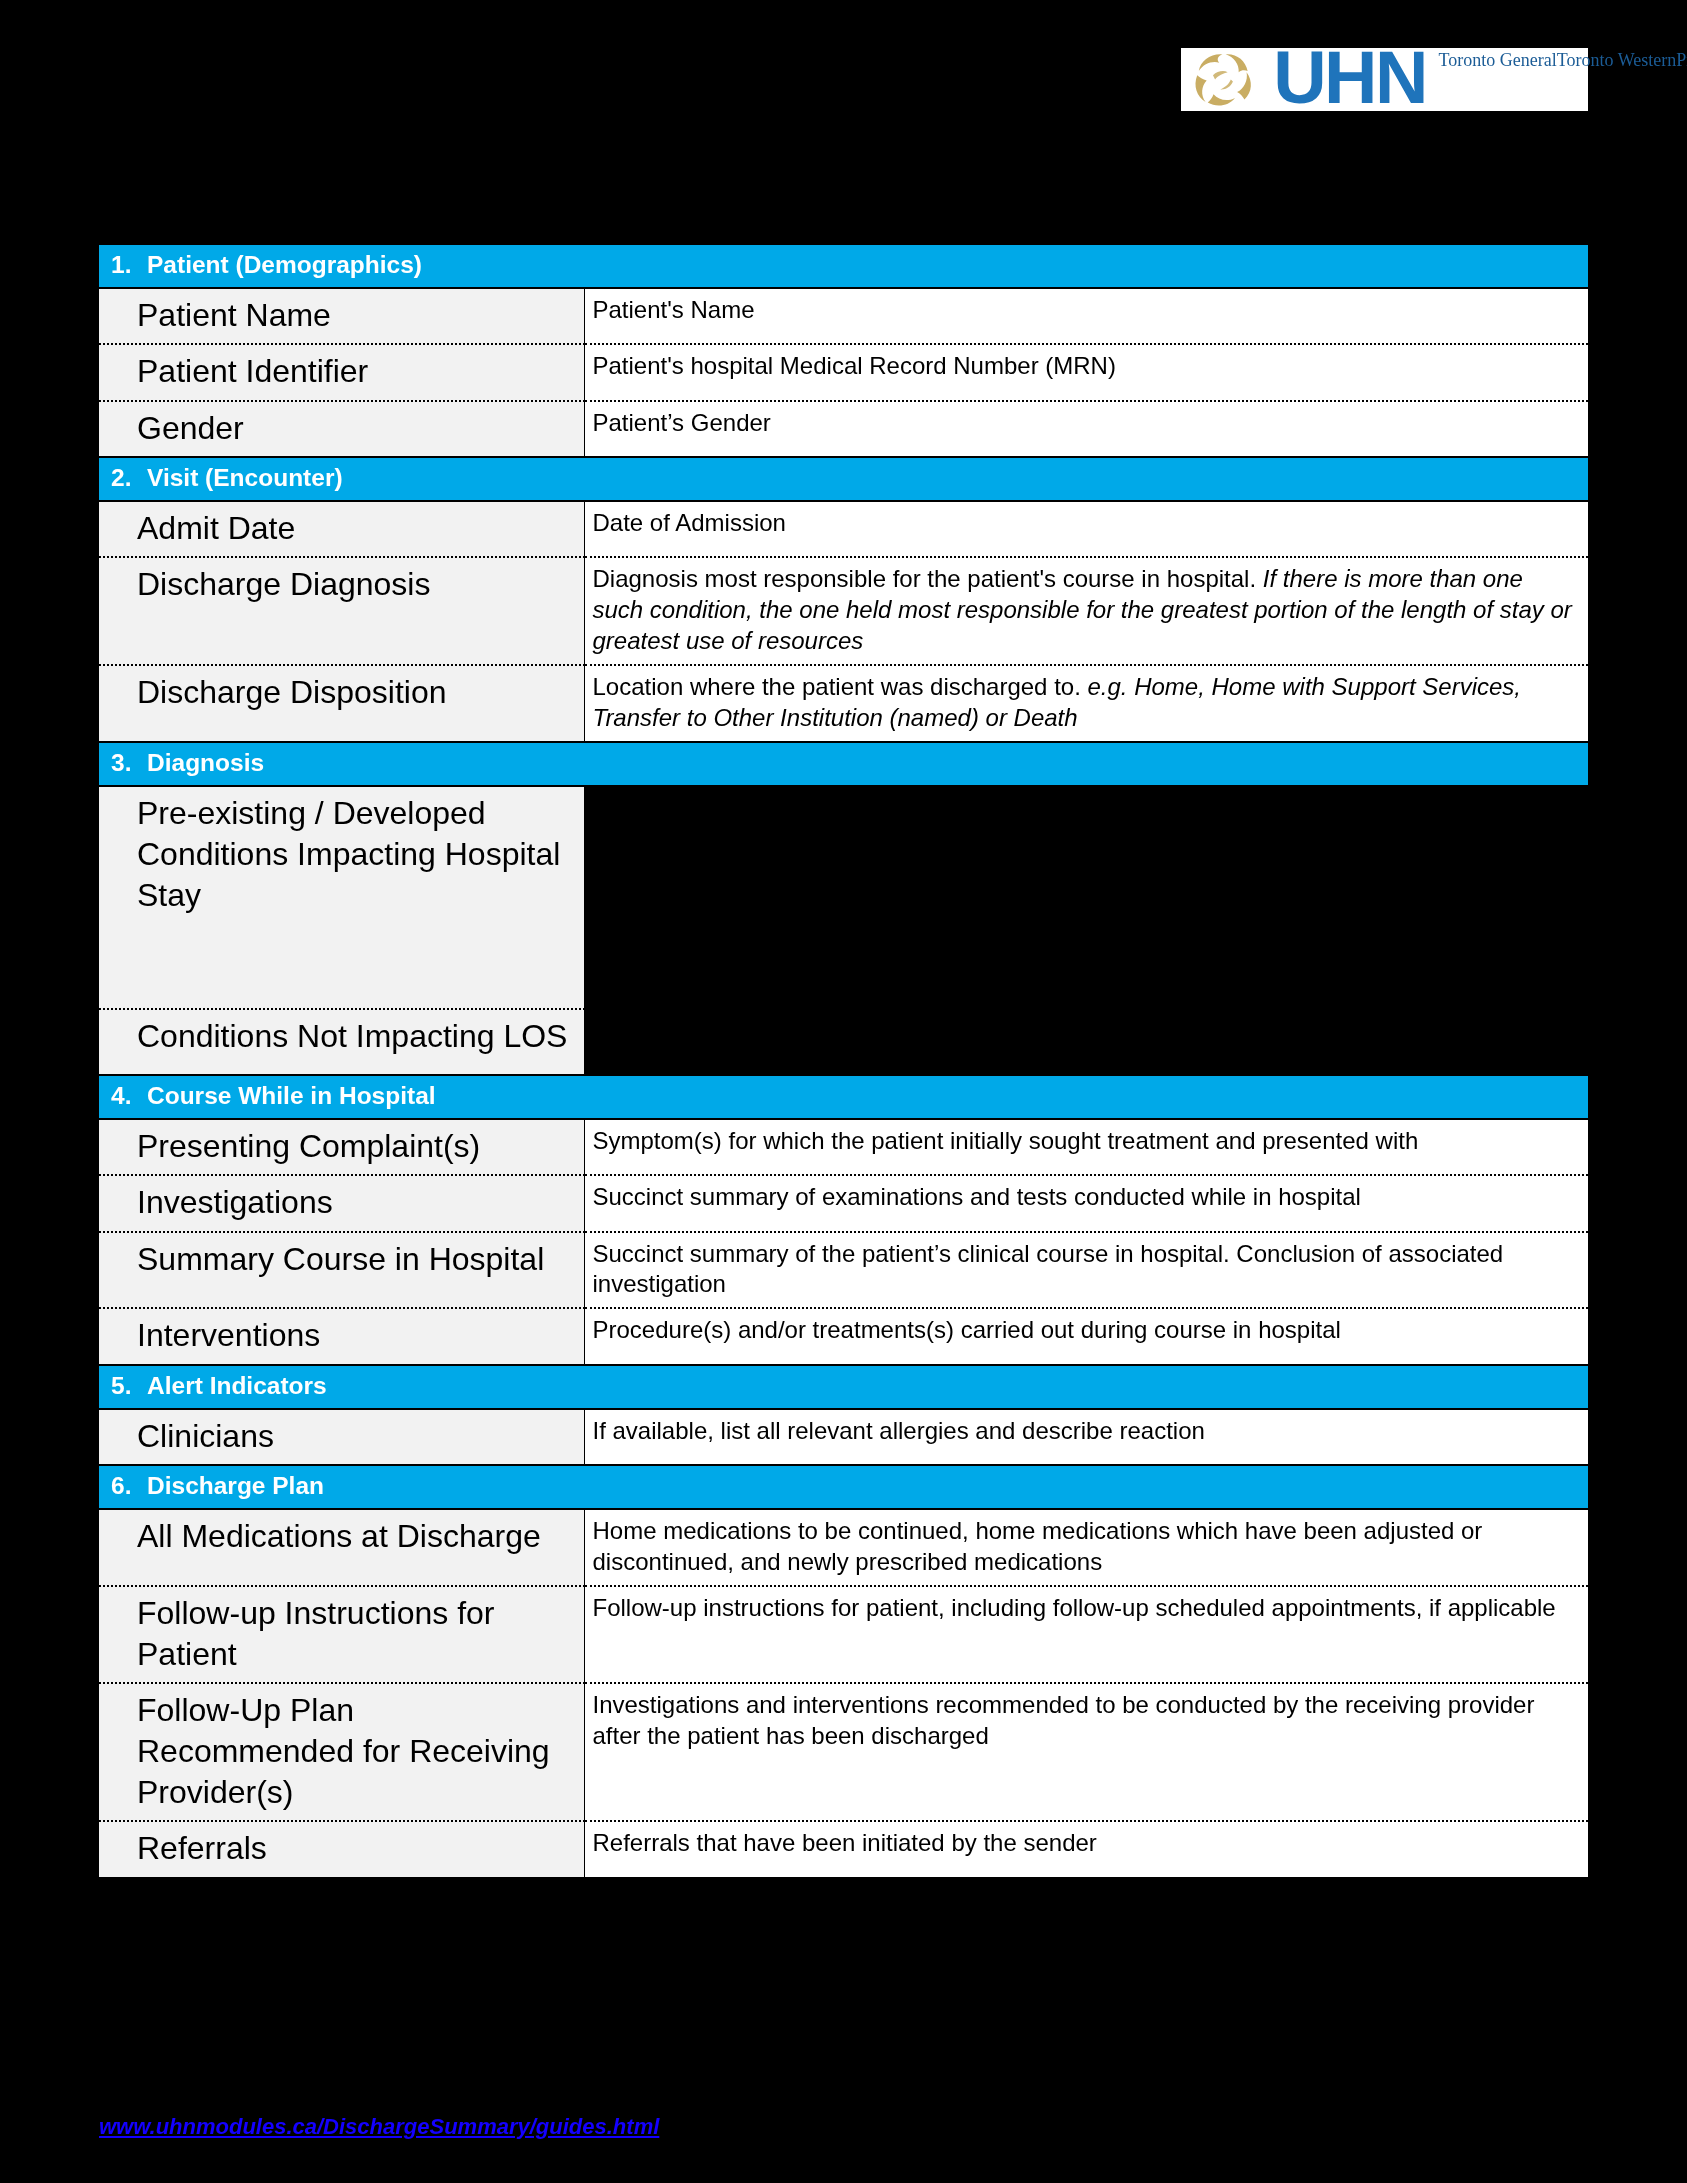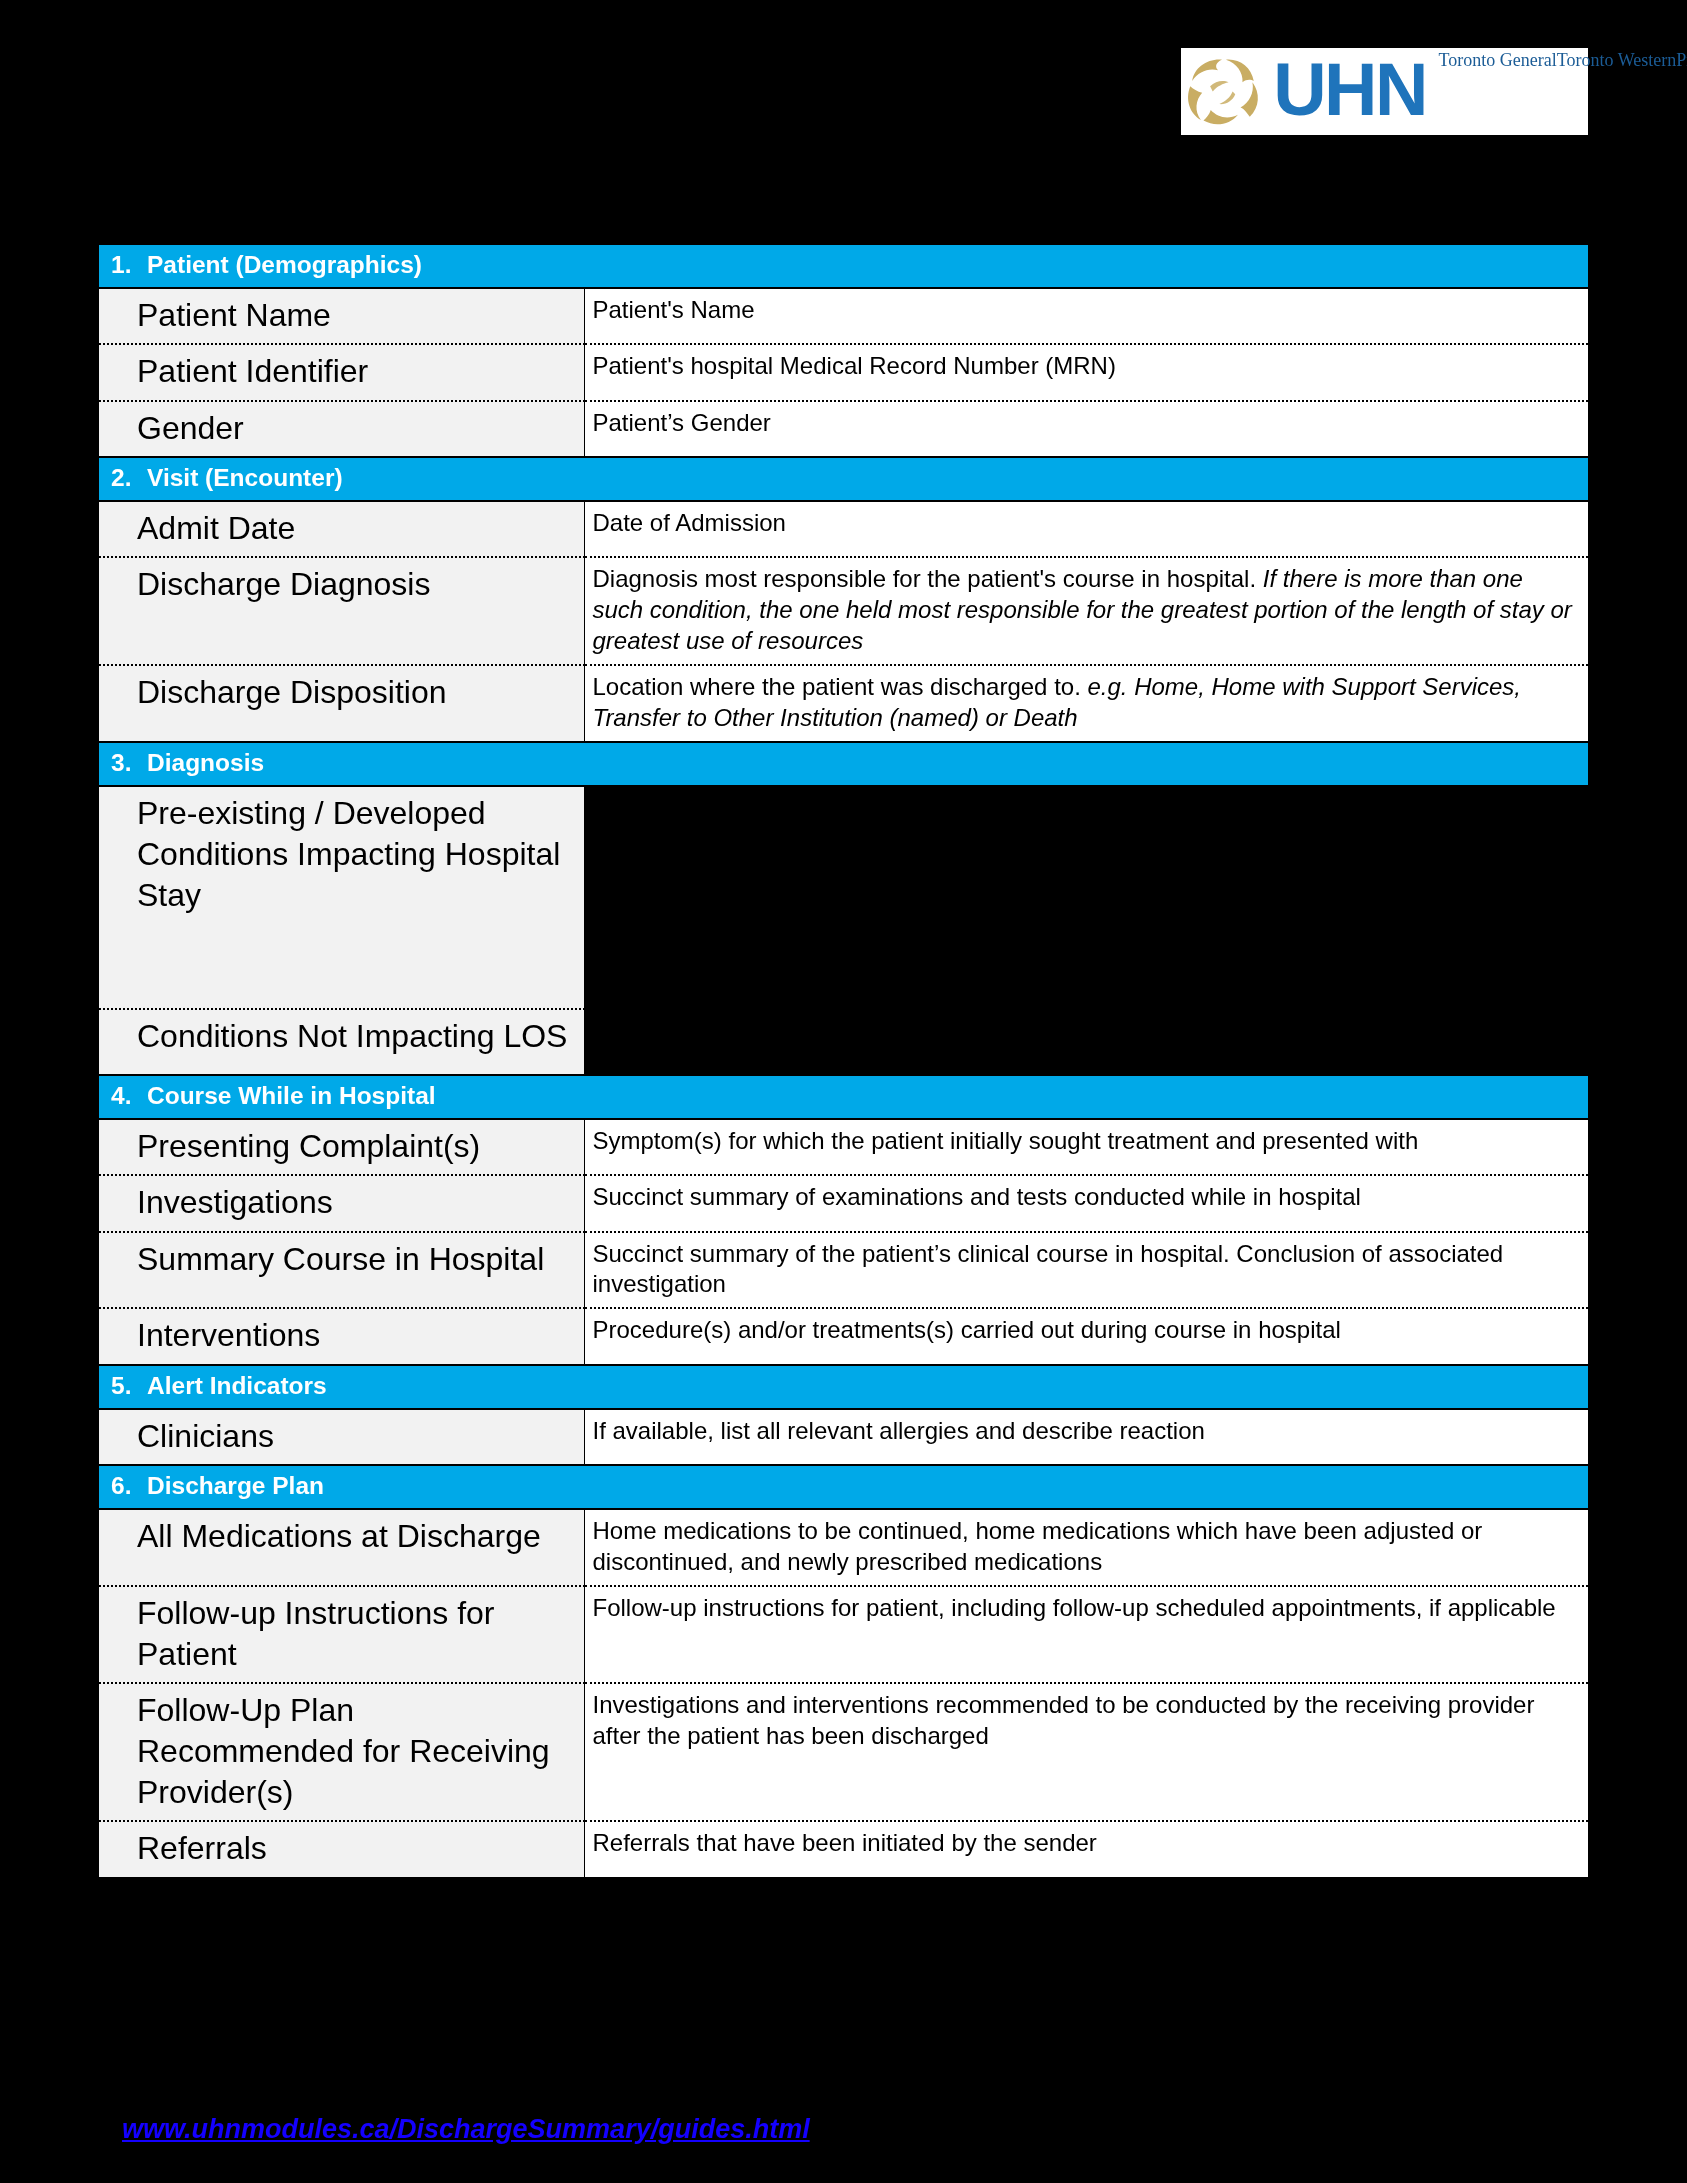--- a/index.html
+++ b/index.html
@@ -18,21 +18,21 @@
     background: #000000;
     overflow: hidden;
   }
 
   
   .logo-block {
     position: absolute;
     left: 1181px;
     top: 48px;
     width: 407px;
-    height: 87px;
+    height: 63px;
     background: #ffffff;
     display: flex;
     align-items: stretch;
   }
   .logo-swirl {
     width: 86px;
     position: relative;
     flex: 0 0 86px;
   }
   .logo-swirl svg { display: block; width: 100%; height: 100%; }
@@ -133,26 +133,25 @@
   td.cell-desc i { font-style: italic; }
 
   
   .footer-link {
     position: absolute;
     left: 99px;
     top: 2114px;
     font-family: "Liberation Sans", sans-serif;
     font-style: italic;
     font-weight: bold;
-    font-size: 27px;
+    font-size: 22px;
     color: #1400ff;
     text-decoration: underline;
     text-decoration-color: #1400ff;
     white-space: nowrap;
-    margin-left: 23px;
   }
 </style>
 </head>
 <body>
 
 <div class="page">
 
   <div class="logo-block">
     <div class="logo-swirl">
       <svg viewBox="0 0 130 120" xmlns="http://www.w3.org/2000/svg">

